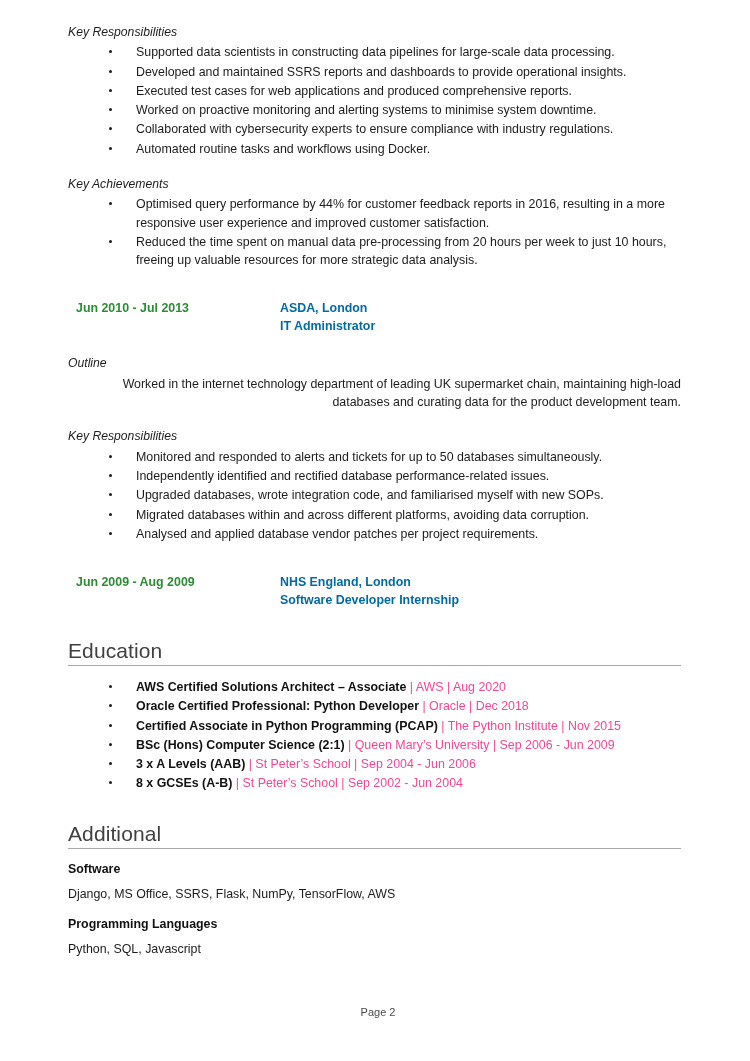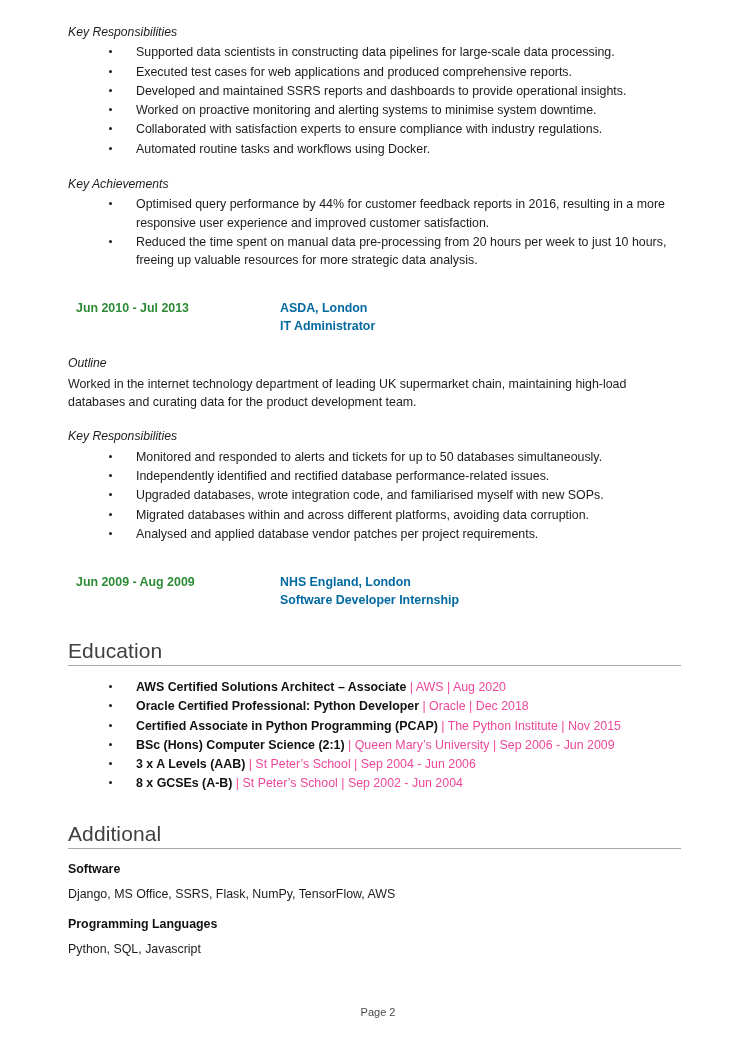--- a/index.html
+++ b/index.html
@@ -29,20 +29,21 @@
     font-size: 12.2px;
     color: #1c1c1c;
     margin: 0 0 3px 0;
     line-height: 1.35;
   }
   .body-text {
     font-size: 12.4px;
     line-height: 1.48;
     color: #1c1c1c;
     margin: 0;
+    text-align: right;
   }
 
   
   ul.bullets {
     list-style: none;
     margin: 0;
     padding: 0;
   }
   ul.bullets > li {
     position: relative;
@@ -165,24 +166,24 @@
 </style>
 </head>
 <body>
 
 <div class="page">
 
   <div>
     <p class="label-italic">Key Responsibilities</p>
     <ul class="bullets">
       <li>Supported data scientists in constructing data pipelines for large-scale data processing.</li>
+      <li>Developed and maintained SSRS reports and dashboards to provide operational insights.</li>
       <li>Executed test cases for web applications and produced comprehensive reports.</li>
-      <li>Developed and maintained SSRS reports and dashboards to provide operational insights.</li>
       <li>Worked on proactive monitoring and alerting systems to minimise system downtime.</li>
-      <li>Collaborated with satisfaction experts to ensure compliance with industry regulations.</li>
+      <li>Collaborated with cybersecurity experts to ensure compliance with industry regulations.</li>
       <li>Automated routine tasks and workflows using Docker.</li>
     </ul>
   </div>
 
   <div class="gap-md"></div>
 
   <div>
     <p class="label-italic">Key Achievements</p>
     <ul class="bullets">
       <li>Optimised query performance by 44% for customer feedback reports in 2016, resulting in a more responsive user experience and improved customer satisfaction.</li>

